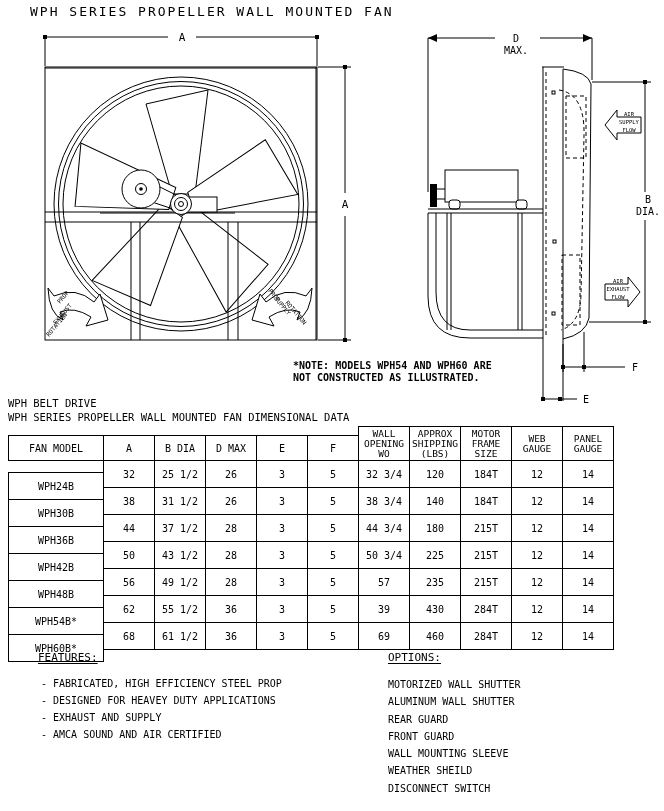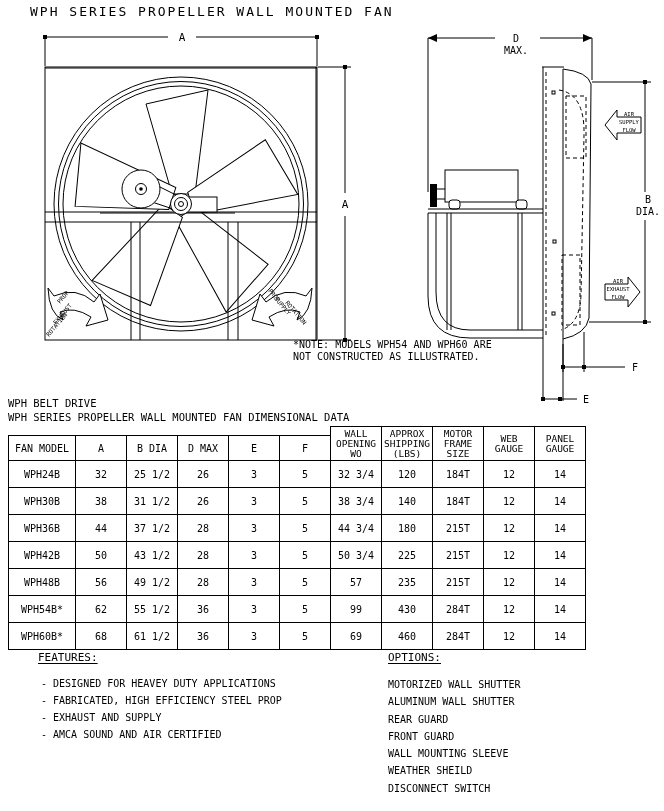--- a/index.html
+++ b/index.html
@@ -5,33 +5,33 @@
   html,body{margin:0;padding:0;}
   body{
     width:664px;height:811px;position:relative;
     background:#ffffff;color:#000;
     font-family:"DejaVu Sans Mono", monospace;
     overflow:hidden;
   }
   .abs{position:absolute;}
   #title{left:30px;top:4px;font-size:13px;letter-spacing:2px;white-space:nowrap;}
   #drawings{left:0;top:0;}
-  #note{left:293px;top:339px;font-size:10px;line-height:12px;white-space:nowrap;}
+  #note{left:293px;top:360px;font-size:10px;line-height:12px;white-space:nowrap;font-weight:bold;}
   #subtitles{left:8px;top:396px;font-size:10.5px;line-height:14px;white-space:nowrap;}
   
   #dtable{left:8px;top:426px;}
   .hrow{display:flex;align-items:flex-end;height:35px;}
   .drow{display:flex;height:28px;margin-top:-1px;}
   .cell{
     box-sizing:border-box;border:1px solid #000;background:#fff;
     display:flex;align-items:center;justify-content:center;
     text-align:center;font-size:10px;white-space:nowrap;
   }
   .cell + .cell{margin-left:-1px;}
-  .w0{width:68px;} .w{width:52px;}
+  .w0{width:96px;margin-top:12px;} .w{width:52px;}
   .hl{height:26px;}
   .hr{height:35px;white-space:pre-line;line-height:10px;font-size:9.5px;}
   .drow .cell{height:28px;}
   
   .list-head{font-size:11px;text-decoration:underline;text-underline-offset:2px;white-space:nowrap;}
   #features-head{left:38px;top:651px;}
   #features-items{left:41px;top:675px;font-size:10px;line-height:17px;white-space:nowrap;}
   #options-head{left:388px;top:651px;}
   #options-items{left:388px;top:676px;font-size:10px;line-height:17.3px;white-space:nowrap;}
   svg text{font-family:"DejaVu Sans Mono", monospace;fill:#000;}
@@ -309,21 +309,21 @@
     <div class="cell w">12</div>
     <div class="cell w">14</div>
   </div>
   <div class="drow">
     <div class="cell w0">WPH54B*</div>
     <div class="cell w">62</div>
     <div class="cell w">55 1/2</div>
     <div class="cell w">36</div>
     <div class="cell w">3</div>
     <div class="cell w">5</div>
-    <div class="cell w">99</div>
+    <div class="cell w">39</div>
     <div class="cell w">430</div>
     <div class="cell w">284T</div>
     <div class="cell w">12</div>
     <div class="cell w">14</div>
   </div>
   <div class="drow">
     <div class="cell w0">WPH60B*</div>
     <div class="cell w">68</div>
     <div class="cell w">61 1/2</div>
     <div class="cell w">36</div>
@@ -332,22 +332,22 @@
     <div class="cell w">69</div>
     <div class="cell w">460</div>
     <div class="cell w">284T</div>
     <div class="cell w">12</div>
     <div class="cell w">14</div>
   </div>
 </div>
 
 <div class="abs list-head" id="features-head">FEATURES:</div>
 <div class="abs" id="features-items">
+  <div>- FABRICATED, HIGH EFFICIENCY STEEL PROP</div>
   <div>- DESIGNED FOR HEAVEY DUTY APPLICATIONS</div>
-  <div>- FABRICATED, HIGH EFFICIENCY STEEL PROP</div>
   <div>- EXHAUST AND SUPPLY</div>
   <div>- AMCA SOUND AND AIR CERTIFIED</div>
 </div>
 
 <div class="abs list-head" id="options-head">OPTIONS:</div>
 <div class="abs" id="options-items">
   <div>MOTORIZED WALL SHUTTER</div>
   <div>ALUMINUM WALL SHUTTER</div>
   <div>REAR GUARD</div>
   <div>FRONT GUARD</div>

